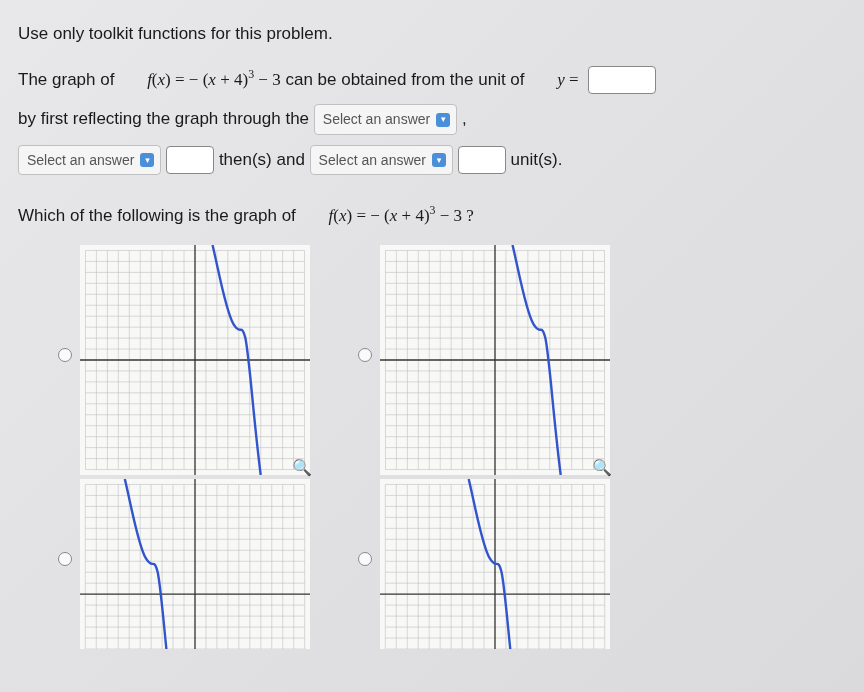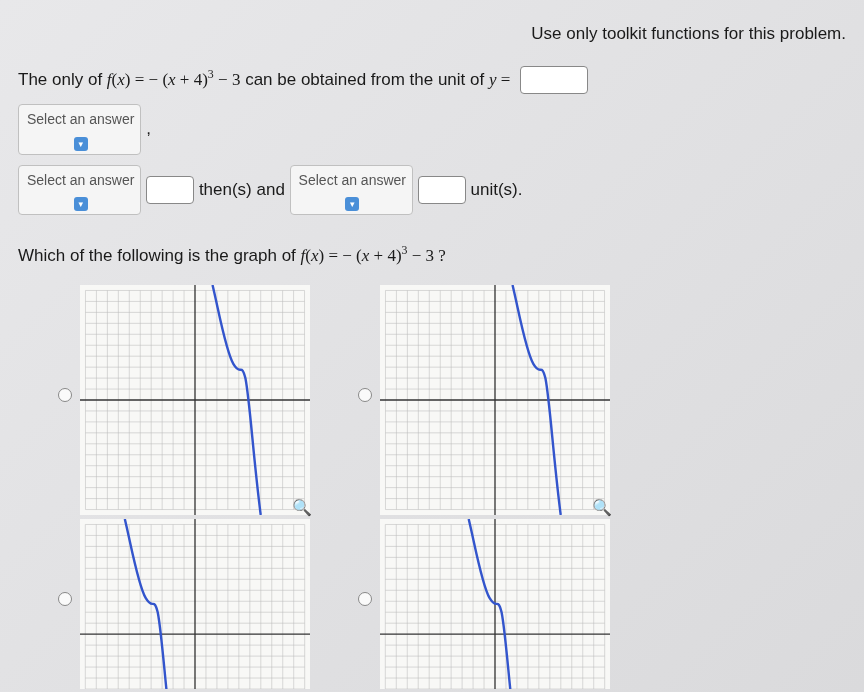--- a/index.html
+++ b/index.html
@@ -7,37 +7,36 @@
       font-family: Arial, Helvetica, sans-serif;
       background: linear-gradient(135deg, #e8e8ea 0%, #dadadc 100%);
       width: 864px;
       height: 692px;
       padding: 20px 18px;
       font-size: 17px;
       color: #1a1a1a;
       overflow: hidden;
     }
     .line { margin-bottom: 10px; line-height: 1.6; }
-    .line.first { margin-bottom: 18px; text-align: right; }
-    .math { font-family: 'Times New Roman', serif; font-style: italic; }
+    .line.first { margin-bottom: 18px; }
+    .math { font-family: 'Times New Roman', serif; font-style: italic; margin-left: 28px; }
     .math .paren { font-style: normal; }
     .math .num { font-style: normal; }
     sup { font-size: 0.7em; font-style: normal; }
     .select-box {
       display: inline-flex;
       align-items: center;
       background: #f5f5f5;
       border: 1px solid #c0c0c0;
       border-radius: 4px;
       padding: 3px 6px 3px 8px;
       font-size: 14px;
       color: #555;
       vertical-align: middle;
       gap: 6px;
-      flex-direction: column;
     }
     .select-caret {
       width: 14px;
       height: 14px;
       background: #4a8fd8;
       border-radius: 3px;
       display: inline-flex;
       align-items: center;
       justify-content: center;
       color: white;
@@ -91,28 +90,29 @@
       color: #999;
     }
     .q2 { margin-top: 26px; margin-bottom: 6px; }
   </style>
 </head>
 <body>
 
 <div class="line first">Use only toolkit functions for this problem.</div>
 
 <div class="line">
-  <span>The only of </span>
+  <span>The graph of </span>
   <span class="math">f<span class="paren">(</span>x<span class="paren">)</span> <span class="num">= − (</span>x <span class="num">+ 4)</span><sup>3</sup> <span class="num">− 3</span></span>
   <span> can be obtained from the unit of </span>
   <span class="math">y <span class="num">=</span></span>
   &nbsp;<span class="input-box"></span>
 </div>
 
 <div class="line">
+  <span>by first reflecting the graph through the </span>
   <span class="select-box">
     <span>Select an answer</span>
     <span class="select-caret">▾</span>
   </span>
   <span> ,</span>
 </div>
 
 <div class="line">
   <span class="select-box">
     <span>Select an answer</span>

